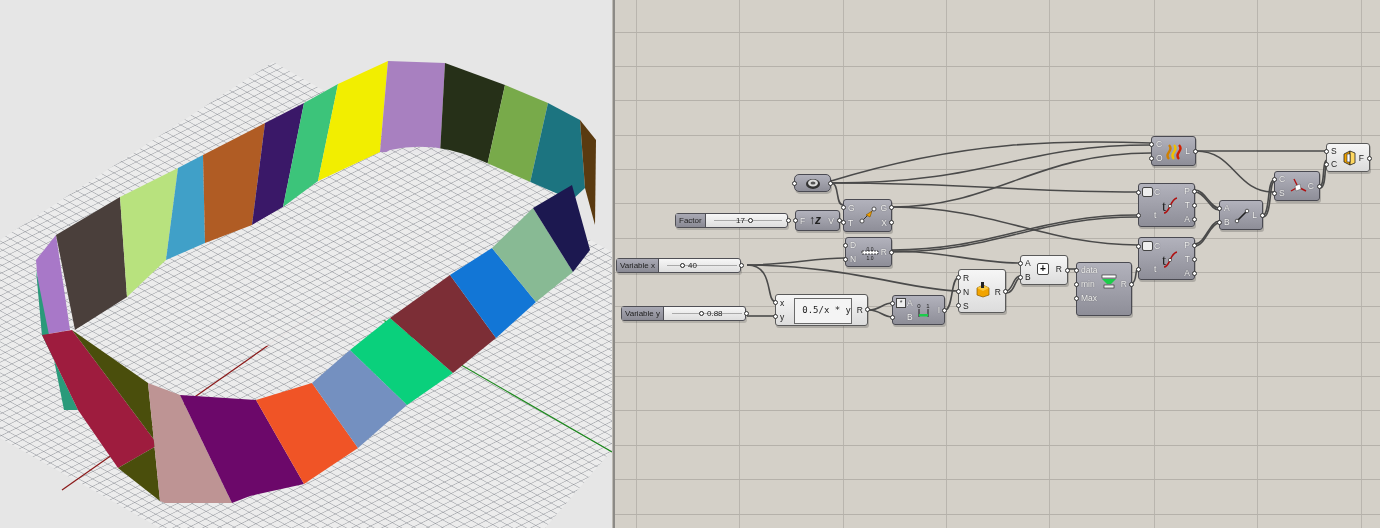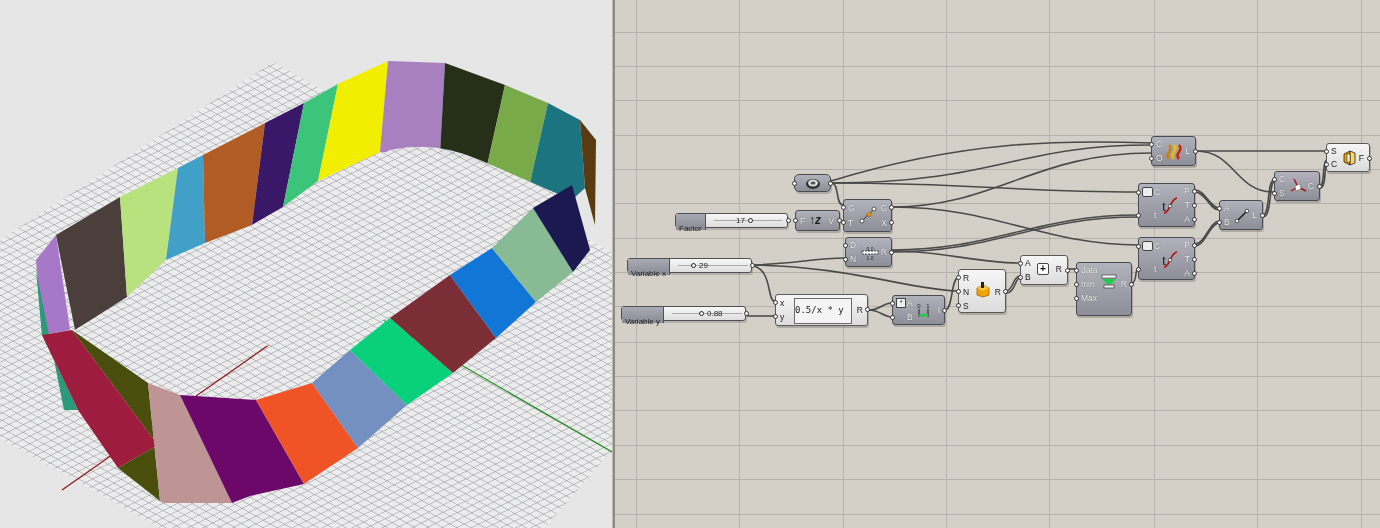--- a/index.html
+++ b/index.html
@@ -11,25 +11,25 @@
   #canvas svg.wires { position:absolute; left:0; top:0; }
   .gridv { position:absolute; top:0; width:1px; height:528px; background:#b9b5ae; }
   .gridh { position:absolute; left:0; height:1px; width:765px; background:#b5b1aa; }
   .node { position:absolute; background:linear-gradient(#b2b2bc,#8e8e98); border:1px solid #4a4a52; border-radius:3px; box-shadow:1px 2px 0 rgba(0,0,0,0.18); box-sizing:border-box; color:#fff; font-size:9px; }
   .node.white { background:linear-gradient(#f6f6f6,#dcdcdc); color:#222; border-color:#5a5a5a; }
   .port { position:absolute; width:5px; height:5px; border:1px solid #333; border-radius:50%; background:#fff; box-sizing:border-box; }
   .lbl { position:absolute; font-size:8.5px; line-height:10px; color:#f4f4f4; text-shadow:0 0 1px #444; }
   .node.white .lbl { color:#222; text-shadow:none; }
   .icon { position:absolute; }
   .slider { position:absolute; height:15px; border:1px solid #4f4f55; border-radius:3px; box-sizing:border-box; background:linear-gradient(#f7f7f7,#dedede); box-shadow:1px 2px 0 rgba(0,0,0,0.15); }
-  .slider .name { position:absolute; left:0; top:0; bottom:0; background:linear-gradient(#a9a9b4,#8a8a94); color:#222; font-size:8px; line-height:13px; padding:8px 3px; border-right:1px solid #4f4f55; white-space:nowrap; }
+  .slider .name { position:absolute; left:0; top:0; bottom:0; background:linear-gradient(#a9a9b4,#8a8a94); color:#222; font-size:8px; line-height:13px; padding:0 3px; border-right:1px solid #4f4f55; white-space:nowrap; }
   .slider .track { position:absolute; top:6px; height:1px; background:#aaa; }
   .slider .val { position:absolute; top:0; font-size:8px; line-height:13px; color:#222; }
   .slider .knob { position:absolute; top:4px; width:5px; height:5px; border:1px solid #222; border-radius:50%; background:#fff; box-sizing:border-box; }
-  .expr-box { position:absolute; background:#f4f4f4; border:1px solid #6a6a6a; font-family:"DejaVu Sans Mono", monospace; font-size:9px; color:#222; text-align:left; line-height:22px; }
+  .expr-box { position:absolute; background:#f4f4f4; border:1px solid #6a6a6a; font-family:"DejaVu Sans Mono", monospace; font-size:9px; color:#222; text-align:right; line-height:22px; }
 </style>
 </head>
 <body>
 
 <div id="viewport">
   <svg width="612" height="528" viewBox="0 0 612 528">
     <defs>
       <pattern id="gridpat" width="7" height="7" patternUnits="userSpaceOnUse" patternTransform="matrix(1,0.56,-1.05,0.52,0,0)">
         <rect width="7" height="7" fill="#ececec"></rect>
         <path d="M0 0 H7 M0 0 V7" stroke="#7a7e86" stroke-width="0.8" fill="none"></path>
@@ -168,25 +168,25 @@
     </g>
   </svg>
 
   <div class="slider" style="left:60px;top:213px;width:113px">
     <span class="name">Factor</span>
     <span class="track" style="left:38px;width:68px"></span>
     <span class="val" style="left:60px">17</span>
     <span class="knob" style="left:72px"></span>
     <span class="port" style="right:-4px;top:4px"></span>
   </div>
-  <div class="slider" style="left:12px;top:258px;width:125px">
+  <div class="slider" style="left:1px;top:258px;width:125px">
     <span class="name">Variable x</span>
     <span class="track" style="left:50px;width:70px"></span>
     <span class="knob" style="left:63px"></span>
-    <span class="val" style="left:71px">29</span>
+    <span class="val" style="left:71px">40</span>
     <span class="port" style="right:-4px;top:4px"></span>
   </div>
   <div class="slider" style="left:6px;top:306px;width:125px">
     <span class="name">Variable y</span>
     <span class="track" style="left:50px;width:70px"></span>
     <span class="knob" style="left:77px"></span>
     <span class="val" style="left:85px">0.88</span>
     <span class="port" style="right:-4px;top:4px"></span>
   </div>
 

